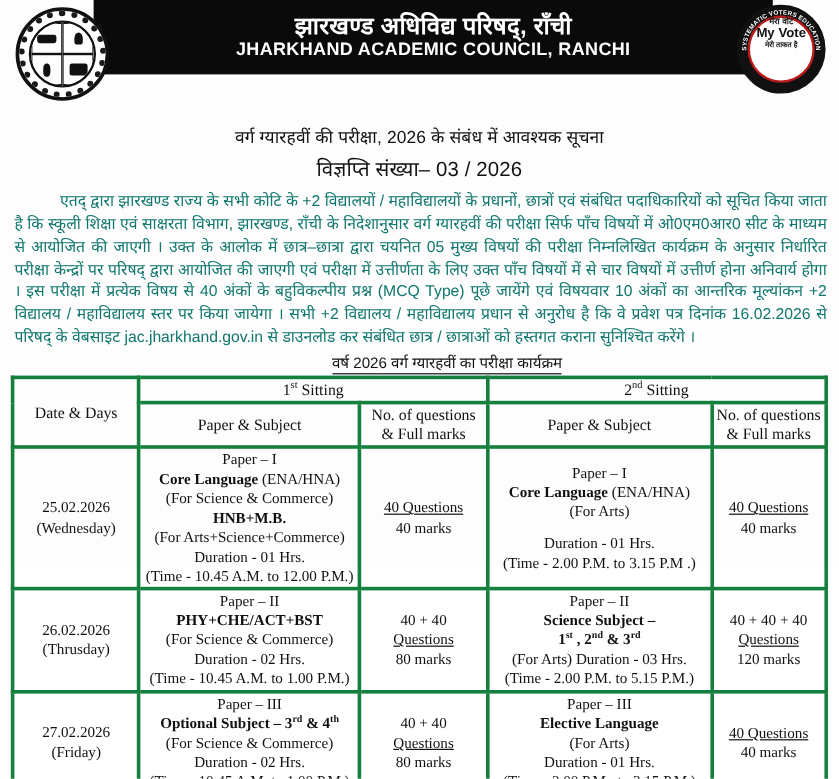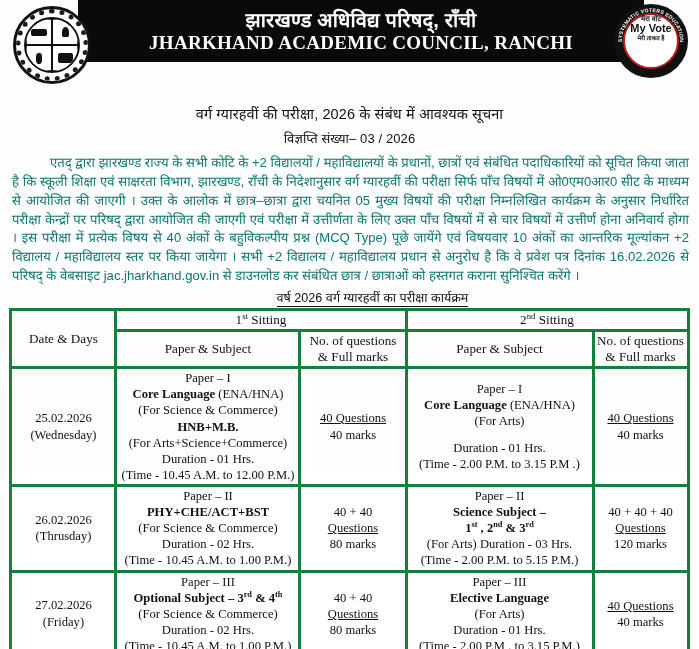--- a/index.html
+++ b/index.html
@@ -48,26 +48,26 @@
     color: #ffffff;
   }
   .title-hi {
     font-size: 20px;
     font-weight: bold;
     line-height: 1.12;
     letter-spacing: .2px;
     font-family: "Liberation Sans", "DejaVu Sans", sans-serif;
   }
   .title-en {
-    font-size: 19px;
+    font-size: 15px;
     font-weight: bold;
     line-height: 1.12;
     letter-spacing: .3px;
     margin-top: 1px;
-    font-family: Liberation Serif, serif;
+    font-family: Liberation Sans, sans-serif;
   }
 
   
   .emblem-left {
     position: absolute;
     left: 13px;
     top: 6px;
     width: 78px;
     height: 78px;
   }
@@ -176,21 +176,21 @@
     font-family: "Liberation Sans", "DejaVu Sans", sans-serif;
     font-size: 14.5px;
     font-weight: normal;
     color: #111;
     margin-top: 3px;
     letter-spacing: .1px;
   }
   .notice-no {
     text-align: center;
     font-family: "Liberation Sans", "DejaVu Sans", sans-serif;
-    font-size: 13px;
+    font-size: 17px;
     color: #111;
     margin-top: 6px;
     letter-spacing: .1px;
   }
 
   
   .body-para {
     margin: 7px 10px 0 12px;
     font-family: "Liberation Sans", "DejaVu Sans", sans-serif;
     font-size: 13.1px;

